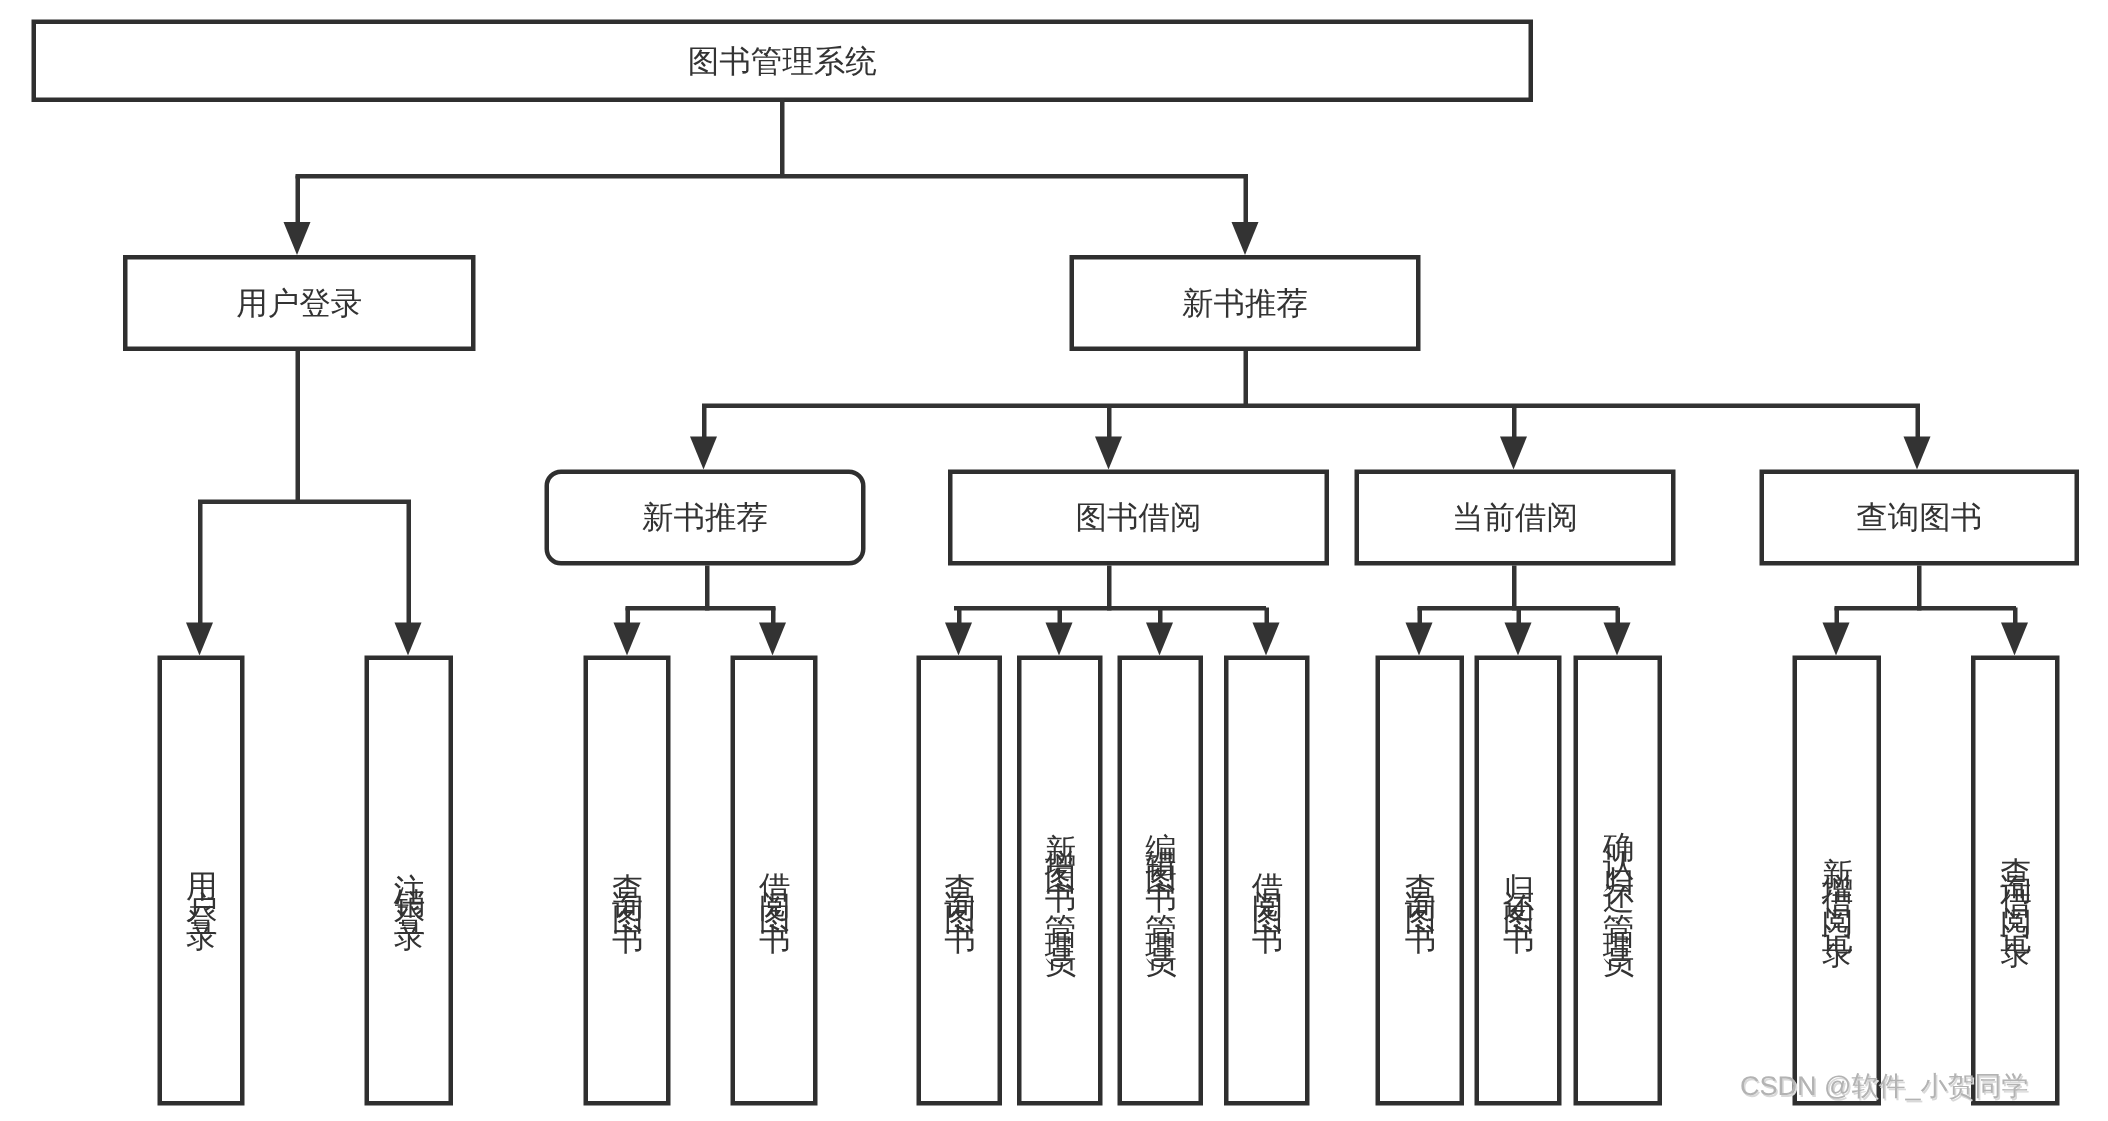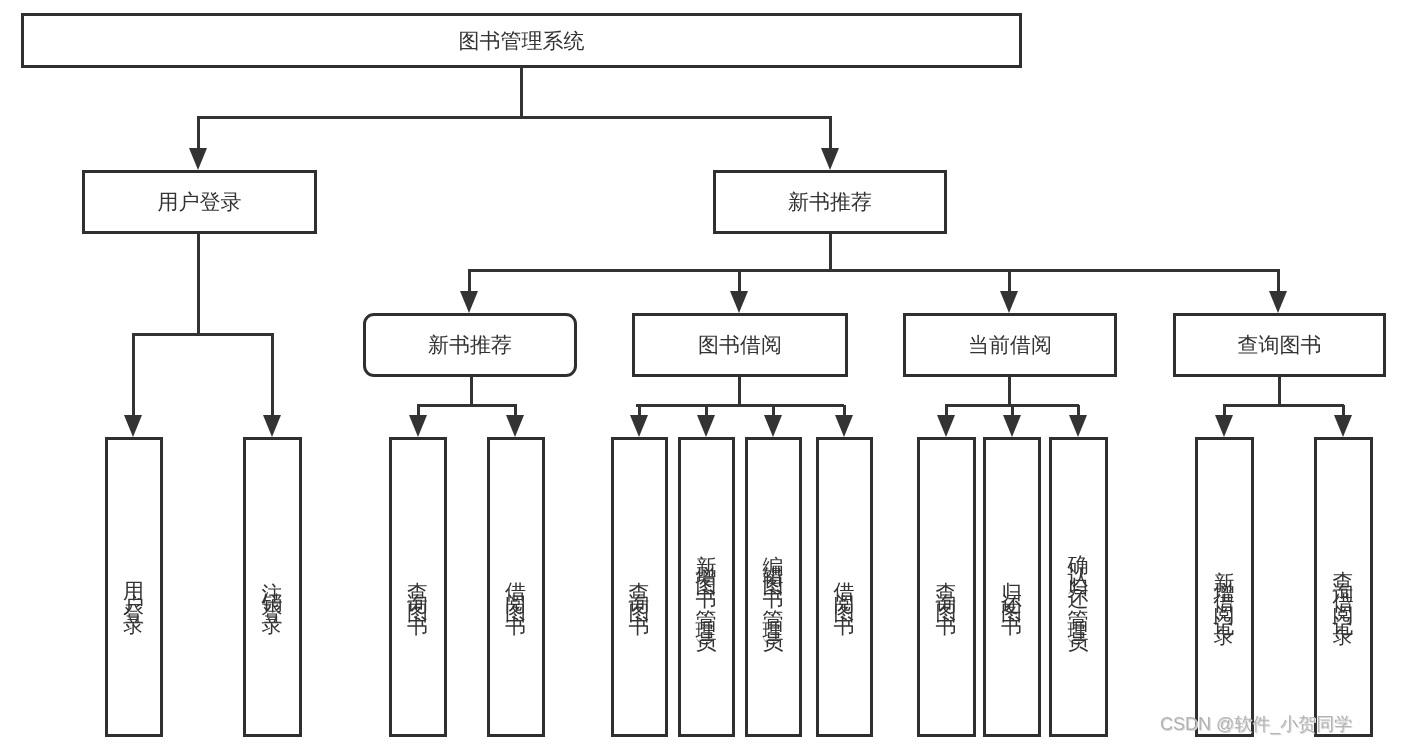--- a/index.html
+++ b/index.html
@@ -67,21 +67,21 @@
   <div class="vline" style="left:738px; top:270px; height:22px;"></div>
   <div class="ahead" style="left:730px; top:291px;"></div>
   <div class="vline" style="left:1008px; top:270px; height:22px;"></div>
   <div class="ahead" style="left:1000px; top:291px;"></div>
   <div class="vline" style="left:1277px; top:270px; height:22px;"></div>
   <div class="ahead" style="left:1269px; top:291px;"></div>
 
   <div class="node" style="left:363px; top:313px; width:214px; height:64px;border-radius:11px;">
     <span class="label">新书推荐</span>
   </div>
-  <div class="node" style="left:632px; top:313px; width:216px; height:64px;">
+  <div class="node" style="left:632px; top:313px; width:254px; height:64px;">
     <span class="label">图书借阅</span>
   </div>
   <div class="node" style="left:903px; top:313px; width:214px; height:64px;">
     <span class="label">当前借阅</span>
   </div>
   <div class="node" style="left:1173px; top:313px; width:213px; height:64px;">
     <span class="label">查询图书</span>
   </div>
 
   <div class="vline" style="left:470px; top:377px; height:30px;"></div>

